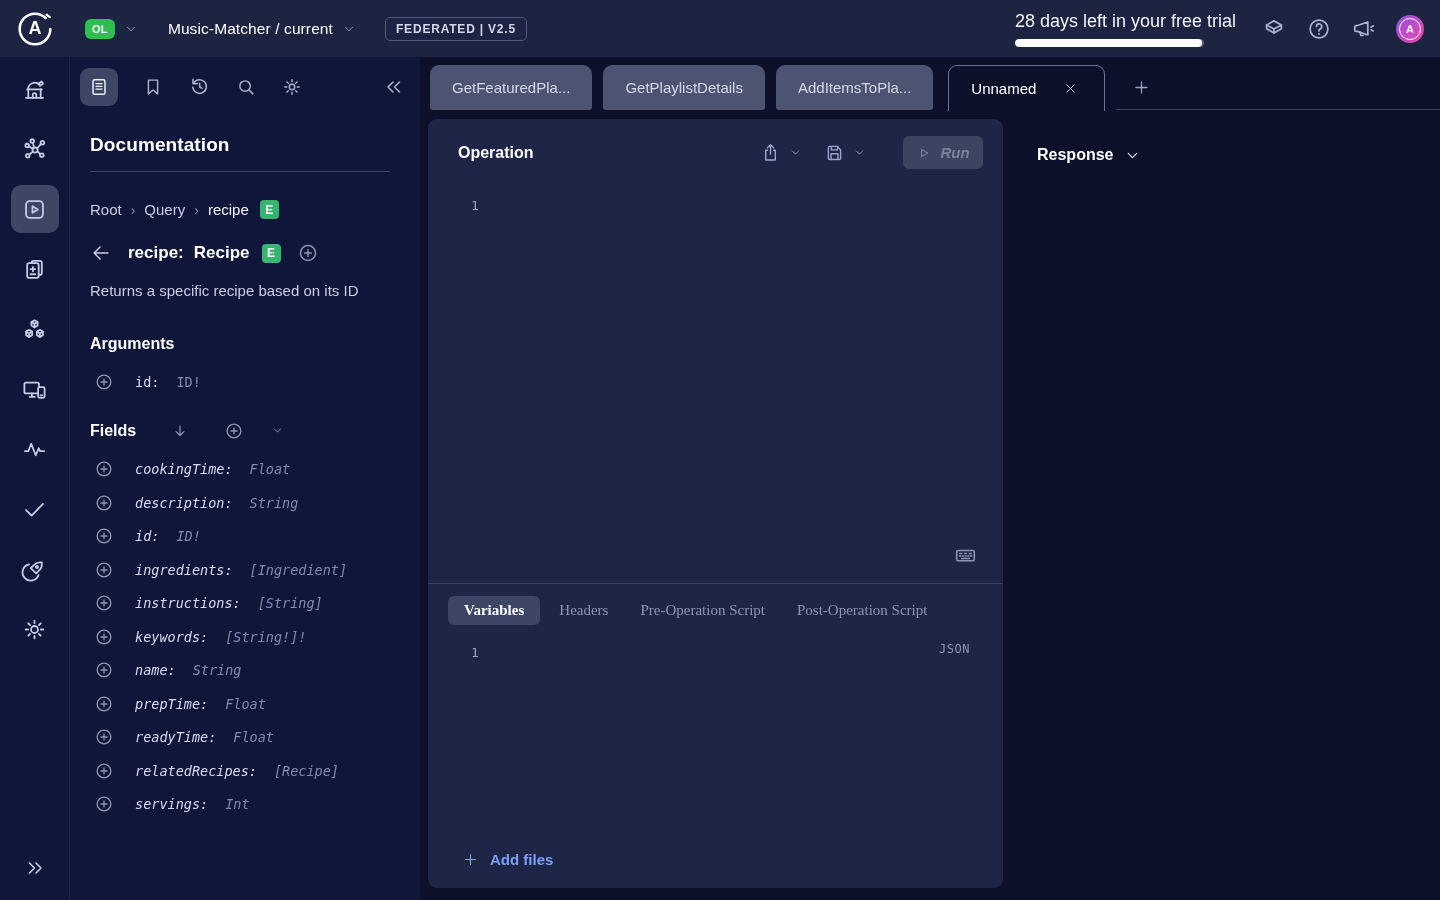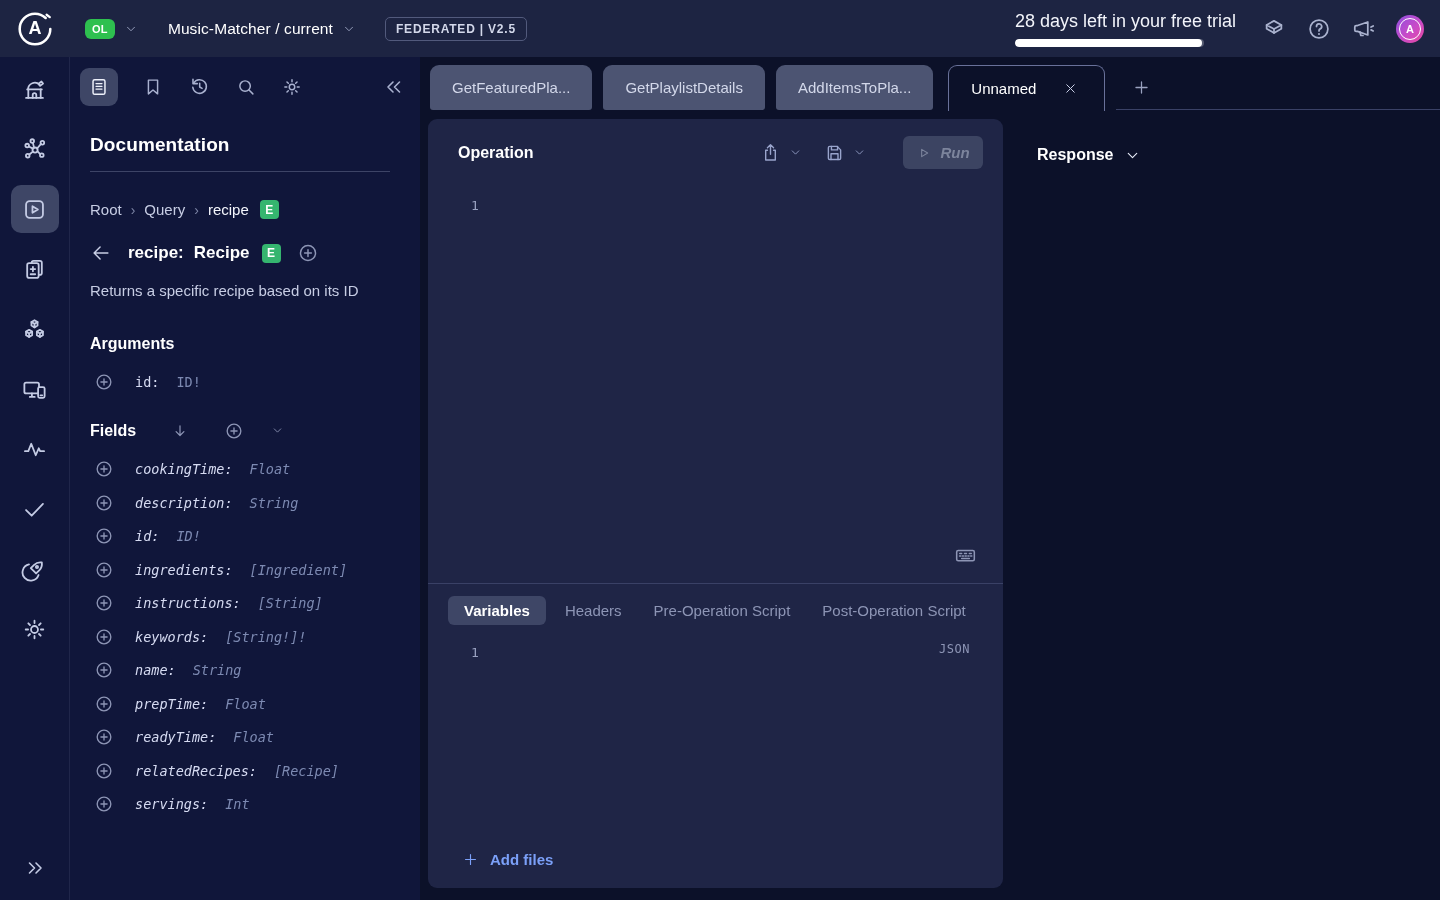--- a/index.html
+++ b/index.html
@@ -112,21 +112,21 @@
   .op-actions .grp{display:flex;align-items:center;gap:8px;}
   .op-actions .grp + .grp{margin-left:13px;}
   .run-btn{margin-left:28px;width:80px;height:33px;border-radius:6px;background:var(--run-bg);border:none;
     color:var(--run-text);font-size:15px;font-weight:bold;display:flex;align-items:center;justify-content:center;gap:8px;
     font-family:"Liberation Sans",sans-serif;font-style:italic;}
   .editor{flex:1;position:relative;padding:12px 0 0 43px;}
   .linenum{font-size:13px;color:#99a1c0;}
   .kbd-hint{position:absolute;right:26px;bottom:16px;color:#8d95b5;}
   .op-secondary{border-top:1px solid var(--border);height:305px;display:flex;flex-direction:column;flex:none;}
   .sec-tabs{display:flex;align-items:center;padding:12px 0 0 20px;white-space:nowrap;overflow:hidden;gap:6px;}
-  .sec-tab{font-size:15px;color:#8d95b5;padding:6px 13px;border-radius:6px;flex:none;}
+  .sec-tab{font-size:15px;color:#8d95b5;padding:6px 13px;border-radius:6px;flex:none;font-family:Liberation Serif, serif;}
   .sec-tab.active{background:var(--tile);color:#fff;font-weight:bold;padding:6px 16px;}
   .var-editor{flex:1;position:relative;padding:17px 0 0 43px;}
   .json-label{position:absolute;top:17px;right:33px;font-size:12px;color:#8d95b5;letter-spacing:.5px;}
   .add-files{display:flex;align-items:center;gap:11px;padding:0 0 20px 34px;color:var(--blue);font-size:15px;font-weight:bold;}
 
   .resp-panel{flex:1;padding:27px 0 0 34px;min-width:0;}
   .resp-header{display:flex;align-items:center;gap:11px;}
   .resp-title{font-size:16px;font-weight:bold;}
   .resp-chev{color:#e8ecf8;}
 </style>

